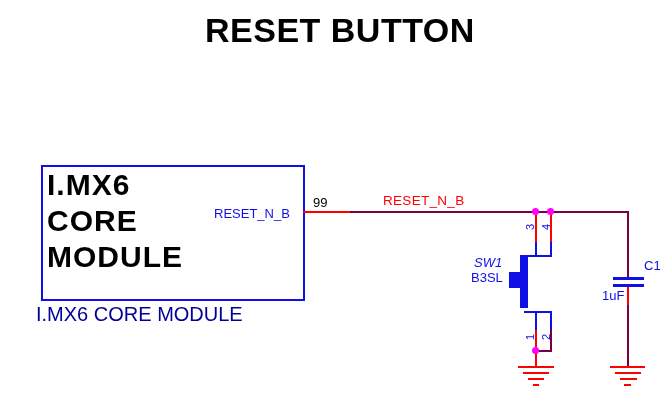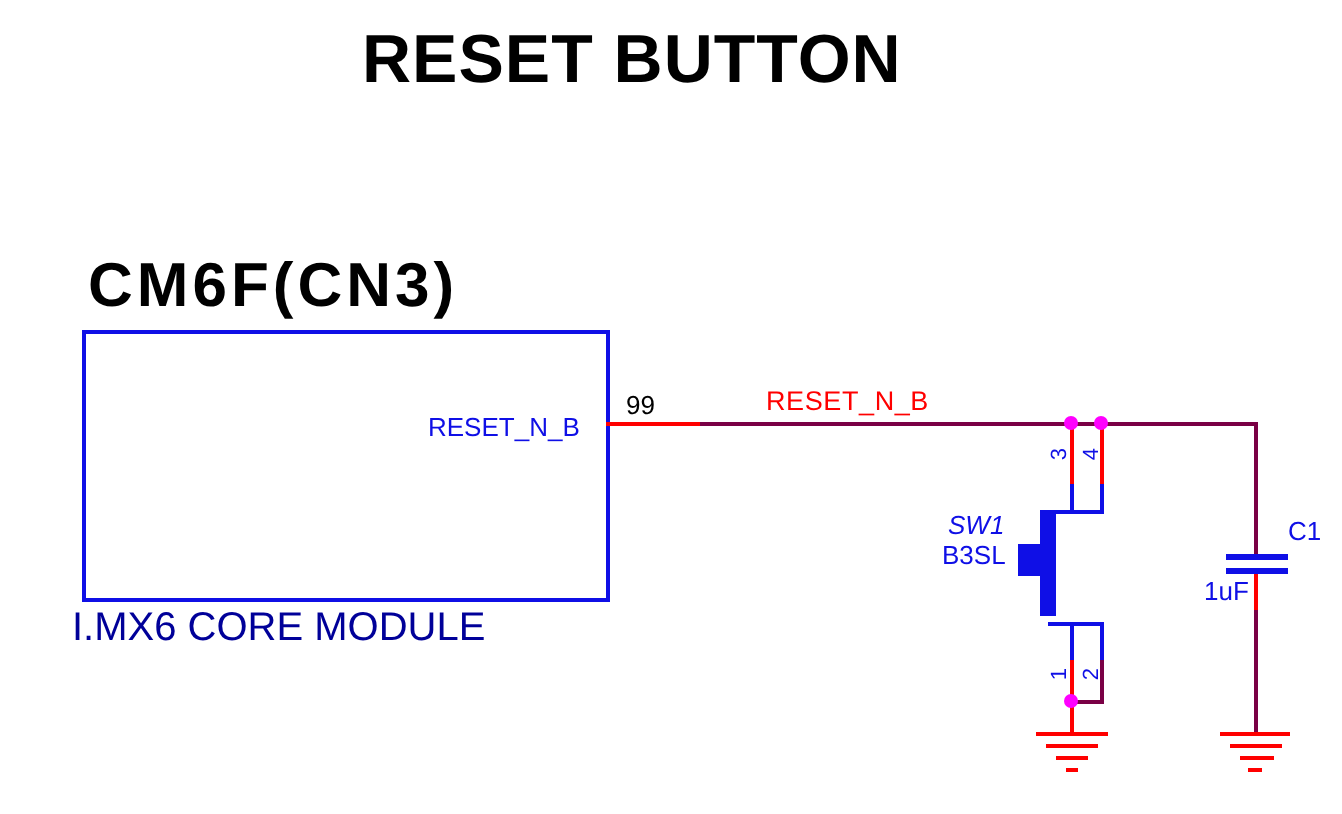--- a/index.html
+++ b/index.html
@@ -18,44 +18,48 @@
   .abs{position:absolute;}
   
   .wh{position:absolute;height:2px;}
   .wv{position:absolute;width:2px;}
   .c-wire{background:var(--wire);}
   .c-pin{background:var(--pin-wire);}
   .c-blue{background:var(--symbol-blue);}
   
   .dot{position:absolute;width:7px;height:7px;border-radius:50%;background:var(--junction-magenta);}
   
-  .t-title{font-size:34px;font-weight:bold;color:var(--text-black);letter-spacing:0.5px;white-space:nowrap;}
+  .t-title{font-size:34px;font-weight:bold;color:var(--text-black);letter-spacing:0.5px;white-space:nowrap;margin-left:24px;}
   .t-desig{font-size:31px;font-weight:bold;color:var(--text-black);letter-spacing:2px;white-space:nowrap;}
   .t-body{font-size:30px;font-weight:bold;color:var(--text-black);line-height:36px;letter-spacing:1px;white-space:nowrap;}
   .t-small-blue{font-size:13px;color:var(--symbol-blue);white-space:nowrap;}
   .t-caption{font-size:20px;color:var(--caption-blue);white-space:nowrap;}
   .t-pinno{font-size:13px;color:var(--text-black);white-space:nowrap;text-align:center;}
   .t-net{font-size:13.5px;color:var(--net-label-red);letter-spacing:0.3px;white-space:nowrap;}
   .pnum{position:absolute;font-size:11px;color:var(--symbol-blue);transform:translate(-50%,-50%) rotate(-90deg);white-space:nowrap;}
   
   .module-box{position:absolute;left:41px;top:165px;width:260px;height:132px;border:2px solid var(--symbol-blue);box-sizing:content-box;}
   
   .gbar{position:absolute;height:2px;background:var(--pin-wire);}
 </style>
 </head>
 <body>
 
 <div class="canvas">
 
   <div class="abs t-title" style="left:181px;top:11px;">RESET BUTTON</div>
 
-  <div class="abs t-desig" style="left:44px;top:125px;">CM6F(CN3)</div>
 
   <div class="module-box"></div>
 
+  <div class="abs t-body" style="left:47px;top:167px;">
+    <div>I.MX6</div>
+    <div>CORE</div>
+    <div>MODULE</div>
+  </div>
 
   <div class="abs t-small-blue" style="left:214px;top:206px;">RESET_N_B</div>
 
   <div class="abs t-caption" style="left:36px;top:303px;">I.MX6 CORE MODULE</div>
 
   <div class="abs t-pinno" style="left:313px;top:195px;">99</div>
 
   <div class="abs t-net" style="left:383px;top:193px;">RESET_N_B</div>
 
   <div class="wh c-pin" style="left:303px;top:211px;width:48px;"></div>

